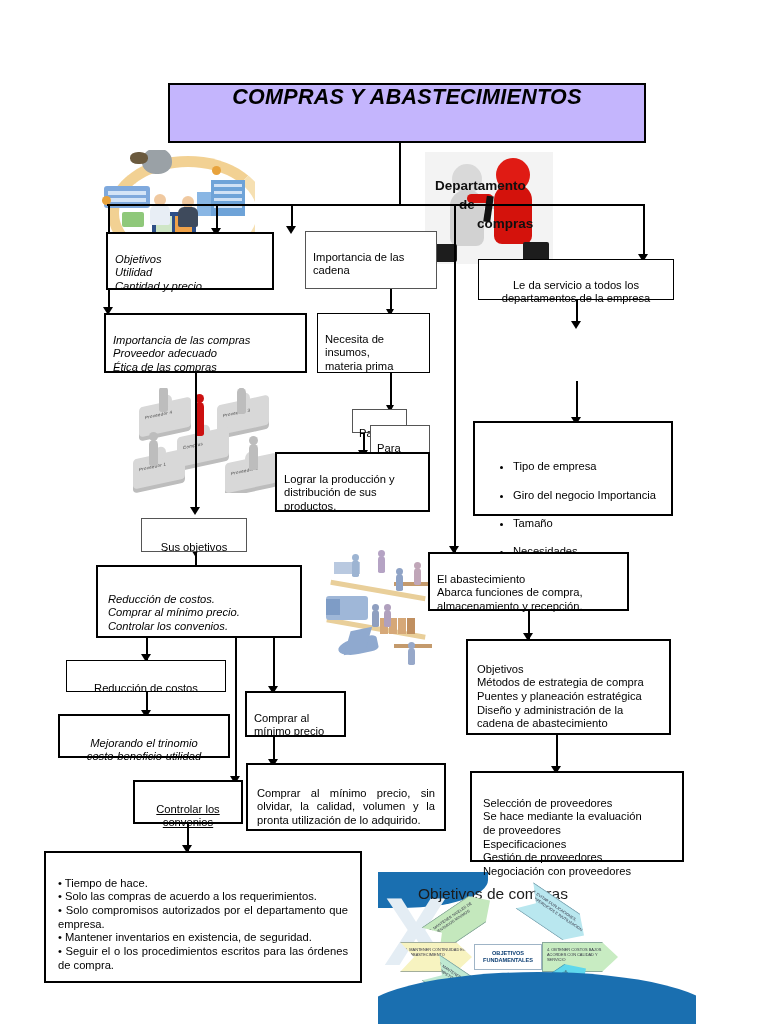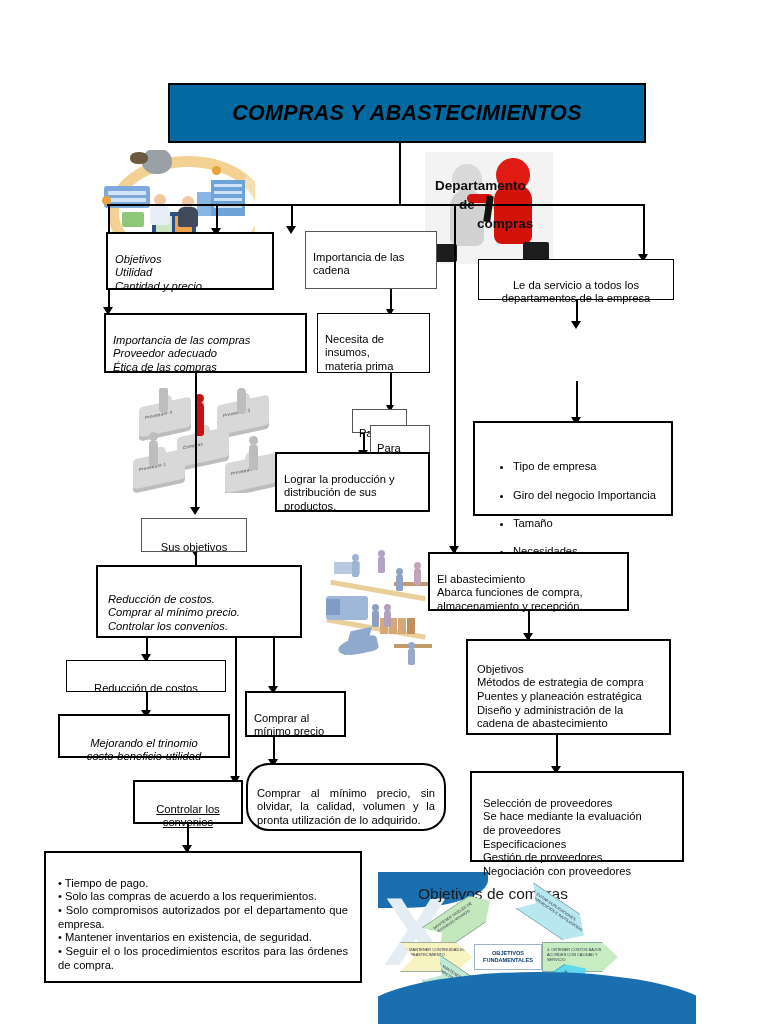--- a/index.html
+++ b/index.html
@@ -19,22 +19,22 @@
   .box.heavy{border-width:2.6px;}
   .box.thin{border-width:1.2px;border-color:#555;}
   .box .pad{padding:5px 7px;}
   .ital{font-style:italic;}
   .just{text-align:justify;text-align-last:left;}
   .ctr{text-align:center;}
 
   
   #title-box{
     position:absolute;left:168px;top:83px;width:478px;height:60px;
-    background:#0369a1;border:2.4px solid #000;box-sizing:border-box;
-    display:flex;align-items:center;
+    background:#c4b5fd;border:2.4px solid #000;box-sizing:border-box;
+    display:flex;
   }
   #title-box .t{
     width:100%;text-align:center;font-style:italic;font-weight:bold;
     font-size:21.5px;letter-spacing:.3px;color:#000;
   }
 
   
   .ln{position:absolute;background:#000;}
   .lnv{width:2.2px;}
   .lnh{height:2.2px;}
@@ -434,41 +434,41 @@
 Puentes y planeación estratégica
 Diseño y administración de la
 cadena de abastecimiento</div>
   </div>
 
   <div class="box heavy" id="b-trinomio" style="left:58px;top:714px;width:172px;height:44px;">
     <div class="pad ctr ital" style="padding:7px 6px;">Mejorando el trinomio
 costo-beneficio-utilidad</div>
   </div>
 
-  <div class="box heavy" id="b-comprardet" style="left:246px;top:763px;width:200px;height:68px;border-radius:23px;">
+  <div class="box heavy" id="b-comprardet" style="left:246px;top:763px;width:200px;height:68px;">
     <div class="pad just" style="padding:8px 9px;white-space:normal;">Comprar al mínimo precio, sin olvidar, la calidad, volumen y la pronta utilización de lo adquirido.</div>
   </div>
 
   <div class="box heavy" id="b-controlar" style="left:133px;top:780px;width:110px;height:44px;">
     <div class="pad ctr" style="padding:7px 6px;text-decoration:underline;">Controlar los
 convenios</div>
   </div>
 
   <div class="box heavy" id="b-seleccion" style="left:470px;top:771px;width:214px;height:91px;">
     <div class="pad" style="padding:10px 11px;">Selección de proveedores
 Se hace mediante la evaluación
 de proveedores
 Especificaciones
 Gestión de proveedores
 Negociación con proveedores</div>
   </div>
 
   <div class="box heavy" id="b-requerimientos" style="left:44px;top:851px;width:318px;height:132px;">
     <div class="pad dashlist" style="padding:10px 12px;">
-      <span class="li">• Tiempo de pago.</span>
+      <span class="li">• Tiempo de hace.</span>
       <span class="li">• Solo las compras de acuerdo a los requerimientos.</span>
       <span class="li just">• Solo compromisos autorizados por el departamento que empresa.</span>
       <span class="li">• Mantener inventarios en existencia, de seguridad.</span>
       <span class="li just">• Seguir el o los procedimientos escritos para las órdenes de compra.</span>
     </div>
   </div>
 
 </div>
 
 </body></html>

